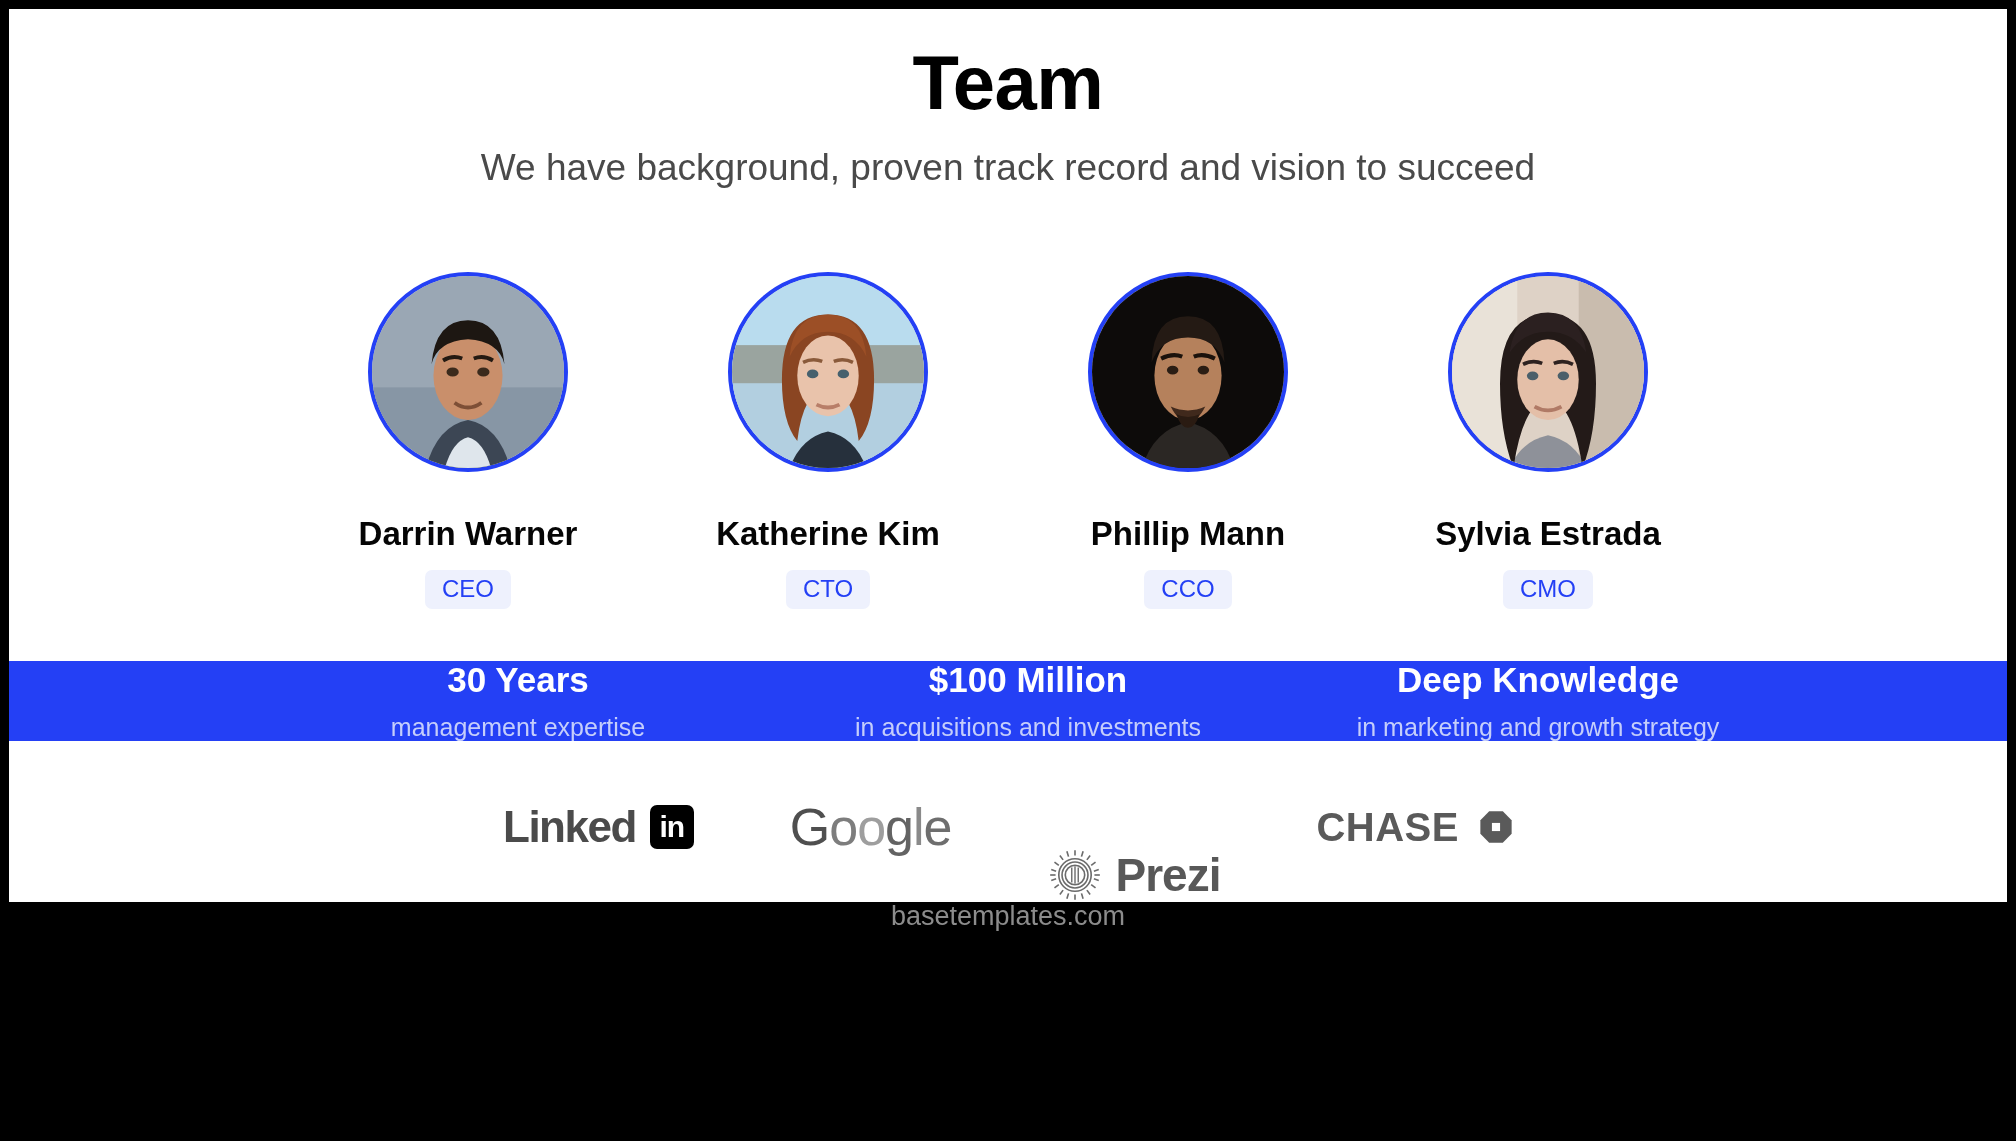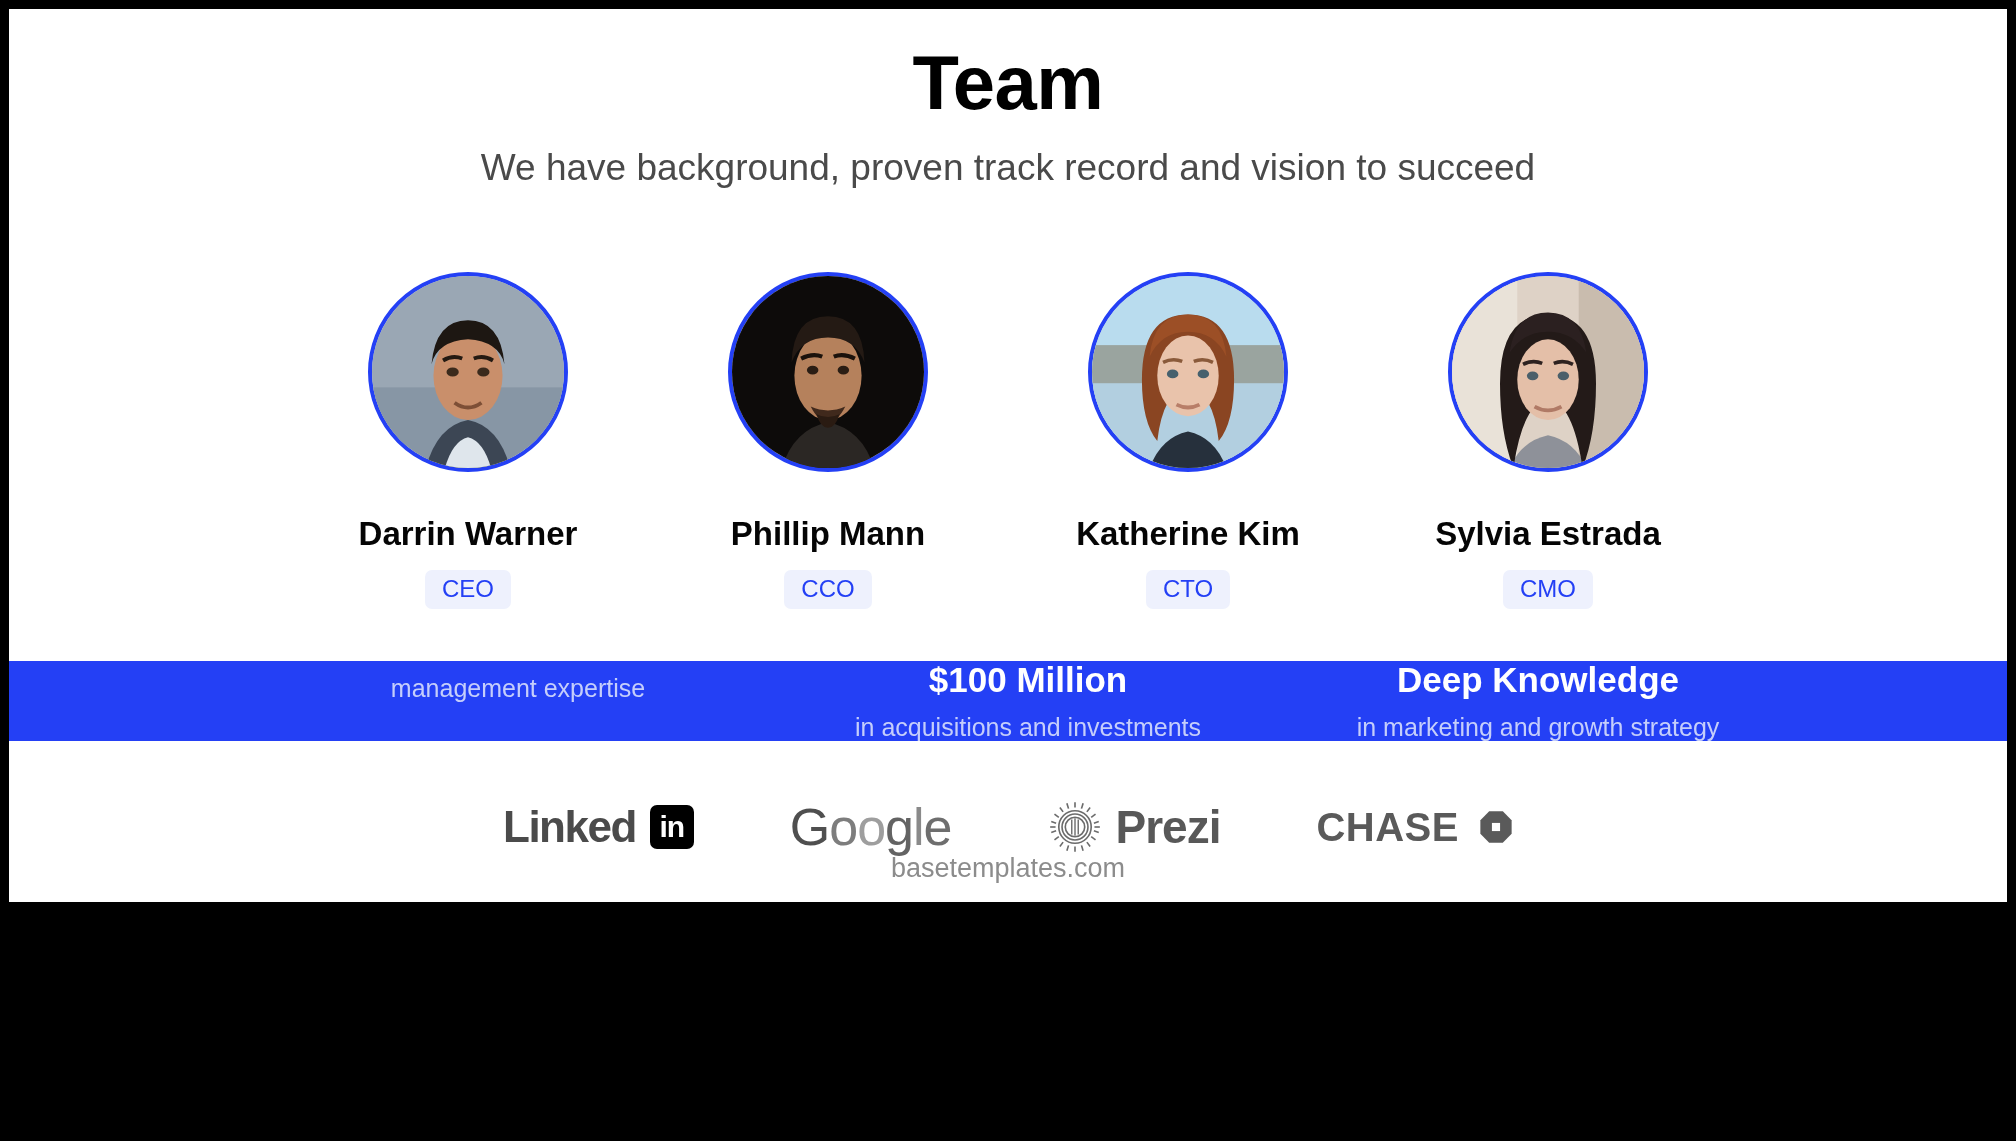--- a/index.html
+++ b/index.html
@@ -103,21 +103,21 @@
     font-size:30px; font-weight:bold; letter-spacing:-1px;
     display:flex; align-items:center; justify-content:center;
     line-height:1;
   }
 
   .google-word { font-size:52px; line-height:1; letter-spacing:-1px; }
   .google-word span { font-weight:400; }
   .g1 { color:#4f4f4f; } .g2 { color:#7d7d7d; } .g3 { color:#9e9e9e; }
   .g4 { color:#636363; } .g5 { color:#8a8a8a; } .g6 { color:#6e6e6e; }
 
-  .prezi { gap:14px; }
+  .prezi { gap:14px;margin-top:48px; }
   .prezi-word {
     font-size:46px; font-weight:bold; color:#585858;
     letter-spacing:-1px; line-height:1;
   }
 
   .chase { gap:20px; }
   .chase-word {
     font-size:40px; font-weight:bold; color:#5a5a5a;
     letter-spacing:0.5px; line-height:1;
   }
@@ -153,39 +153,20 @@
           <path d="M31 46 q2-23 19-23 q17 0 19 23 q-3-12-19-13 q-16 1-19 13z" fill="#1d1712"></path>
           <ellipse cx="42" cy="50" rx="3.2" ry="2.4" fill="#3b2a1c"></ellipse>
           <ellipse cx="58" cy="50" rx="3.2" ry="2.4" fill="#3b2a1c"></ellipse>
           <path d="M37 44 q5-3 10-1" stroke="#241a12" stroke-width="2" fill="none"></path>
           <path d="M53 43 q5-2 10 1" stroke="#241a12" stroke-width="2" fill="none"></path>
           <path d="M43 66 q7 5 14 0" stroke="#7d4f36" stroke-width="2" fill="none"></path>
         </svg>
       </div>
       <div class="member-name">Darrin Warner</div>
       <div class="role-badge">CEO</div>
-    </div>
-
-    <div class="member">
-      <div class="avatar-ring">
-        <svg class="avatar-img" viewBox="0 0 100 100">
-          <rect width="100" height="100" fill="#0d0b0a"></rect>
-          <path d="M26 100 q6-20 24-24 q18 4 24 24 z" fill="#2b2724"></path>
-          <ellipse cx="50" cy="52" rx="17.5" ry="23" fill="#b5815c"></ellipse>
-          <path d="M31 45 q1-24 19-24 q18 0 19 24 q-5-13-19-13 q-14 0-19 13z" fill="#241a14"></path>
-          <ellipse cx="42" cy="49" rx="3" ry="2.3" fill="#2a1d14"></ellipse>
-          <ellipse cx="58" cy="49" rx="3" ry="2.3" fill="#2a1d14"></ellipse>
-          <path d="M36 43 q6-3 11-1" stroke="#1b120c" stroke-width="2.2" fill="none"></path>
-          <path d="M53 42 q5-2 11 1" stroke="#1b120c" stroke-width="2.2" fill="none"></path>
-          <path d="M41 68 q9 4 18 0 q-4 8-9 8 q-5 0-9-8z" fill="#40291c"></path>
-          <path d="M44 72 q6 3 12 0 q-2 7-6 7 q-4 0-6-7z" fill="#2a1b12"></path>
-        </svg>
-      </div>
-      <div class="member-name">Phillip Mann</div>
-      <div class="role-badge">CCO</div>
     </div>
 
     <div class="member">
       <div class="avatar-ring">
         <svg class="avatar-img" viewBox="0 0 100 100">
           <rect width="100" height="100" fill="#b9dcee"></rect>
           <rect y="36" width="100" height="20" fill="#9aa49f"></rect>
           <rect y="56" width="100" height="44" fill="#b2cfe0"></rect>
           <path d="M30 100 q6-16 20-19 q14 3 20 19 z" fill="#26303c"></path>
           <path d="M26 54 q0-34 24-34 q24 0 24 34 q0 22-8 32 q-3-26-16-28 q-13 2-16 28 q-8-10-8-32z" fill="#8a4522"></path>
@@ -198,20 +179,39 @@
           <path d="M44 67 q6 3 12 0" stroke="#b87e68" stroke-width="2" fill="none"></path>
         </svg>
       </div>
       <div class="member-name">Katherine Kim</div>
       <div class="role-badge">CTO</div>
     </div>
 
     <div class="member">
       <div class="avatar-ring">
         <svg class="avatar-img" viewBox="0 0 100 100">
+          <rect width="100" height="100" fill="#0d0b0a"></rect>
+          <path d="M26 100 q6-20 24-24 q18 4 24 24 z" fill="#2b2724"></path>
+          <ellipse cx="50" cy="52" rx="17.5" ry="23" fill="#b5815c"></ellipse>
+          <path d="M31 45 q1-24 19-24 q18 0 19 24 q-5-13-19-13 q-14 0-19 13z" fill="#241a14"></path>
+          <ellipse cx="42" cy="49" rx="3" ry="2.3" fill="#2a1d14"></ellipse>
+          <ellipse cx="58" cy="49" rx="3" ry="2.3" fill="#2a1d14"></ellipse>
+          <path d="M36 43 q6-3 11-1" stroke="#1b120c" stroke-width="2.2" fill="none"></path>
+          <path d="M53 42 q5-2 11 1" stroke="#1b120c" stroke-width="2.2" fill="none"></path>
+          <path d="M41 68 q9 4 18 0 q-4 8-9 8 q-5 0-9-8z" fill="#40291c"></path>
+          <path d="M44 72 q6 3 12 0 q-2 7-6 7 q-4 0-6-7z" fill="#2a1b12"></path>
+        </svg>
+      </div>
+      <div class="member-name">Phillip Mann</div>
+      <div class="role-badge">CCO</div>
+    </div>
+
+    <div class="member">
+      <div class="avatar-ring">
+        <svg class="avatar-img" viewBox="0 0 100 100">
           <rect width="100" height="100" fill="#ded2c6"></rect>
           <rect x="0" width="34" height="100" fill="#e9e2d8"></rect>
           <rect x="66" width="34" height="100" fill="#c9bcae"></rect>
           <path d="M30 100 q6-14 20-17 q14 3 20 17 z" fill="#8e9199"></path>
           <path d="M25 56 q0-36 25-36 q25 0 25 36 q0 26-7 44 q-5-34-18-36 q-13 2-18 36 q-7-18-7-44z" fill="#231a18"></path>
           <ellipse cx="50" cy="54" rx="16" ry="21" fill="#e4bfa8"></ellipse>
           <path d="M30 40 q3-21 20-21 q17 0 20 21 q-7-11-20-11 q-13 0-20 11z" fill="#2b2020"></path>
           <ellipse cx="42" cy="52" rx="3" ry="2.3" fill="#4b5f6a"></ellipse>
           <ellipse cx="58" cy="52" rx="3" ry="2.3" fill="#4b5f6a"></ellipse>
           <path d="M37 46 q5-2.5 10-0.5" stroke="#2e2220" stroke-width="1.9" fill="none"></path>
@@ -221,20 +221,21 @@
       </div>
       <div class="member-name">Sylvia Estrada</div>
       <div class="role-badge">CMO</div>
     </div>
 
   </div>
 
   <div class="stats-band">
     <div class="stats-inner">
       <div class="stat">
+        <div class="stat-value">30 Years</div>
         <div class="stat-label">management expertise</div>
       </div>
       <div class="stat">
         <div class="stat-value">$100 Million</div>
         <div class="stat-label">in acquisitions and investments</div>
       </div>
       <div class="stat">
         <div class="stat-value">Deep Knowledge</div>
         <div class="stat-label">in marketing and growth strategy</div>
       </div>

